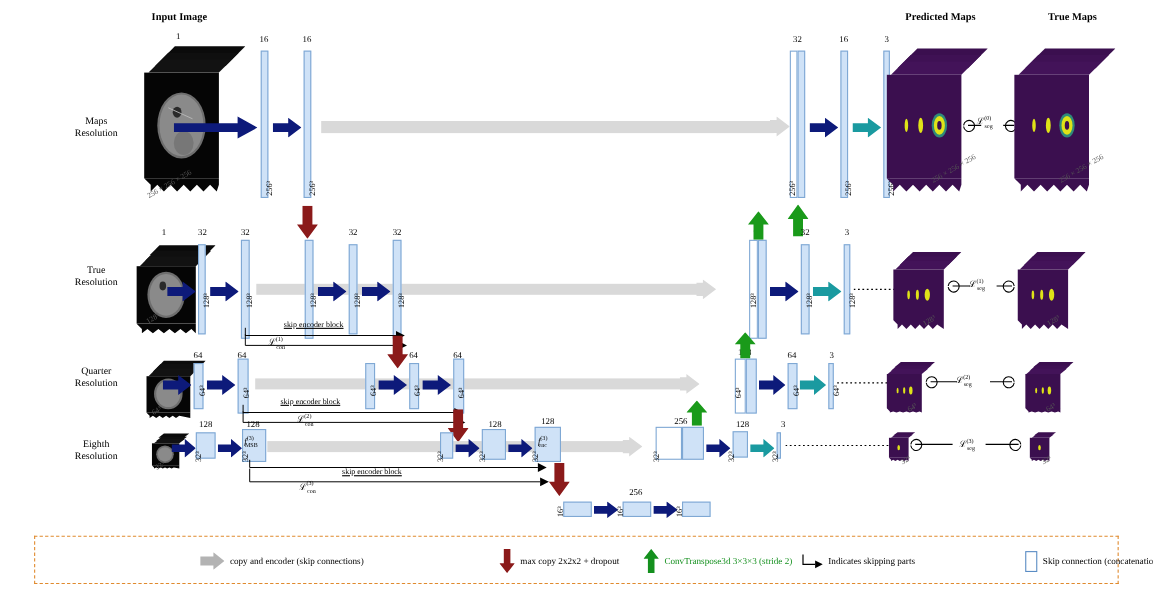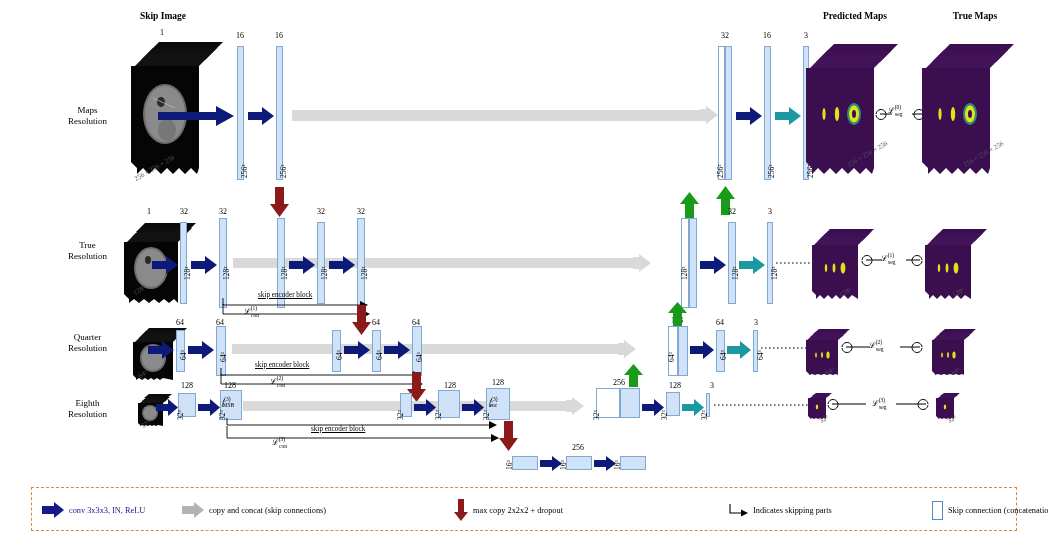--- a/index.html
+++ b/index.html
@@ -55,21 +55,21 @@
 <div id="stage">
 
   <svg width="0" height="0" style="position:absolute">
     <defs>
       <g id="rarrow">
           <path d="M0,6 L0,10 L11,10 L11,16 L20,8 L11,0 L11,6 Z"></path>
         </g>
     </defs>
   </svg>
 
-  <div class="abs hdr" style="left:108px;top:11px;width:110px;">Skip Image</div>
+  <div class="abs hdr" style="left:108px;top:11px;width:110px;">Input Image</div>
   <div class="abs hdr" style="left:800px;top:11px;width:110px;">Predicted Maps</div>
   <div class="abs hdr" style="left:925px;top:11px;width:100px;">True Maps</div>
 
   <div class="abs rowlabel" style="left:45px;top:105px;width:85px;">
     <div>Maps</div>
     <div>Resolution</div>
   </div>
   <div class="abs rowlabel" style="left:45px;top:240px;width:85px;">
     <div>True</div>
     <div>Resolution</div>
@@ -703,42 +703,42 @@
     <svg width="22" height="15">
         <path d="M0,4 L12,4 L12,0 L22,7.5 L12,15 L12,11 L0,11 Z" fill="#0d1a7a"></path>
       </svg>
   </div>
 
   <div class="abs bar" style="left:620px;top:456px;width:26px;height:14px;"></div>
   <div class="abs dim" style="left:613px;top:470px;">16³</div>
 
   <div id="legend">
 
-    <div class="lgitem" style="left:10px;">
-      <svg width="22" height="16">
-          <path d="M0,4 L12,4 L12,0 L22,8 L12,16 L12,12 L0,12 Z" fill="#15198c"></path>
-        </svg>
-      <span class="lgtxt navytxt">conv 3x3x3, IN, ReLU</span>
-    </div>
 
     <div class="lgitem" style="left:150px;">
       <svg width="22" height="16">
           <path d="M0,4 L12,4 L12,0 L22,8 L12,16 L12,12 L0,12 Z" fill="#b3b3b3"></path>
         </svg>
-      <span class="lgtxt">copy and concat (skip connections)</span>
+      <span class="lgtxt">copy and encoder (skip connections)</span>
     </div>
 
 
     <div class="lgitem" style="left:422px;">
       <svg width="14" height="22">
           <path d="M4,0 L10,0 L10,13 L14,13 L7,22 L0,13 L4,13 Z" fill="#8b1a1a"></path>
         </svg>
       <span class="lgtxt">max copy 2x2x2 + dropout</span>
     </div>
 
+    <div class="lgitem" style="left:553px;">
+      <svg width="14" height="22">
+          <path d="M7,0 L14,9 L10,9 L10,22 L4,22 L4,9 L0,9 Z" fill="#14901e"></path>
+        </svg>
+      <span class="lgtxt greentxt">ConvTranspose3d 3×3×3 (stride 2)</span>
+    </div>
 
     <div class="lgitem" style="left:696px;">
       <svg width="20" height="16">
         <path d="M2,2 L2,11 L13,11" fill="none" stroke="#000" stroke-width="1.1"></path>
         <path d="M13,7.5 L20,11 L13,14.5 Z" fill="#000"></path>
       </svg>
       <span class="lgtxt">Indicates skipping parts</span>
     </div>
 
 

